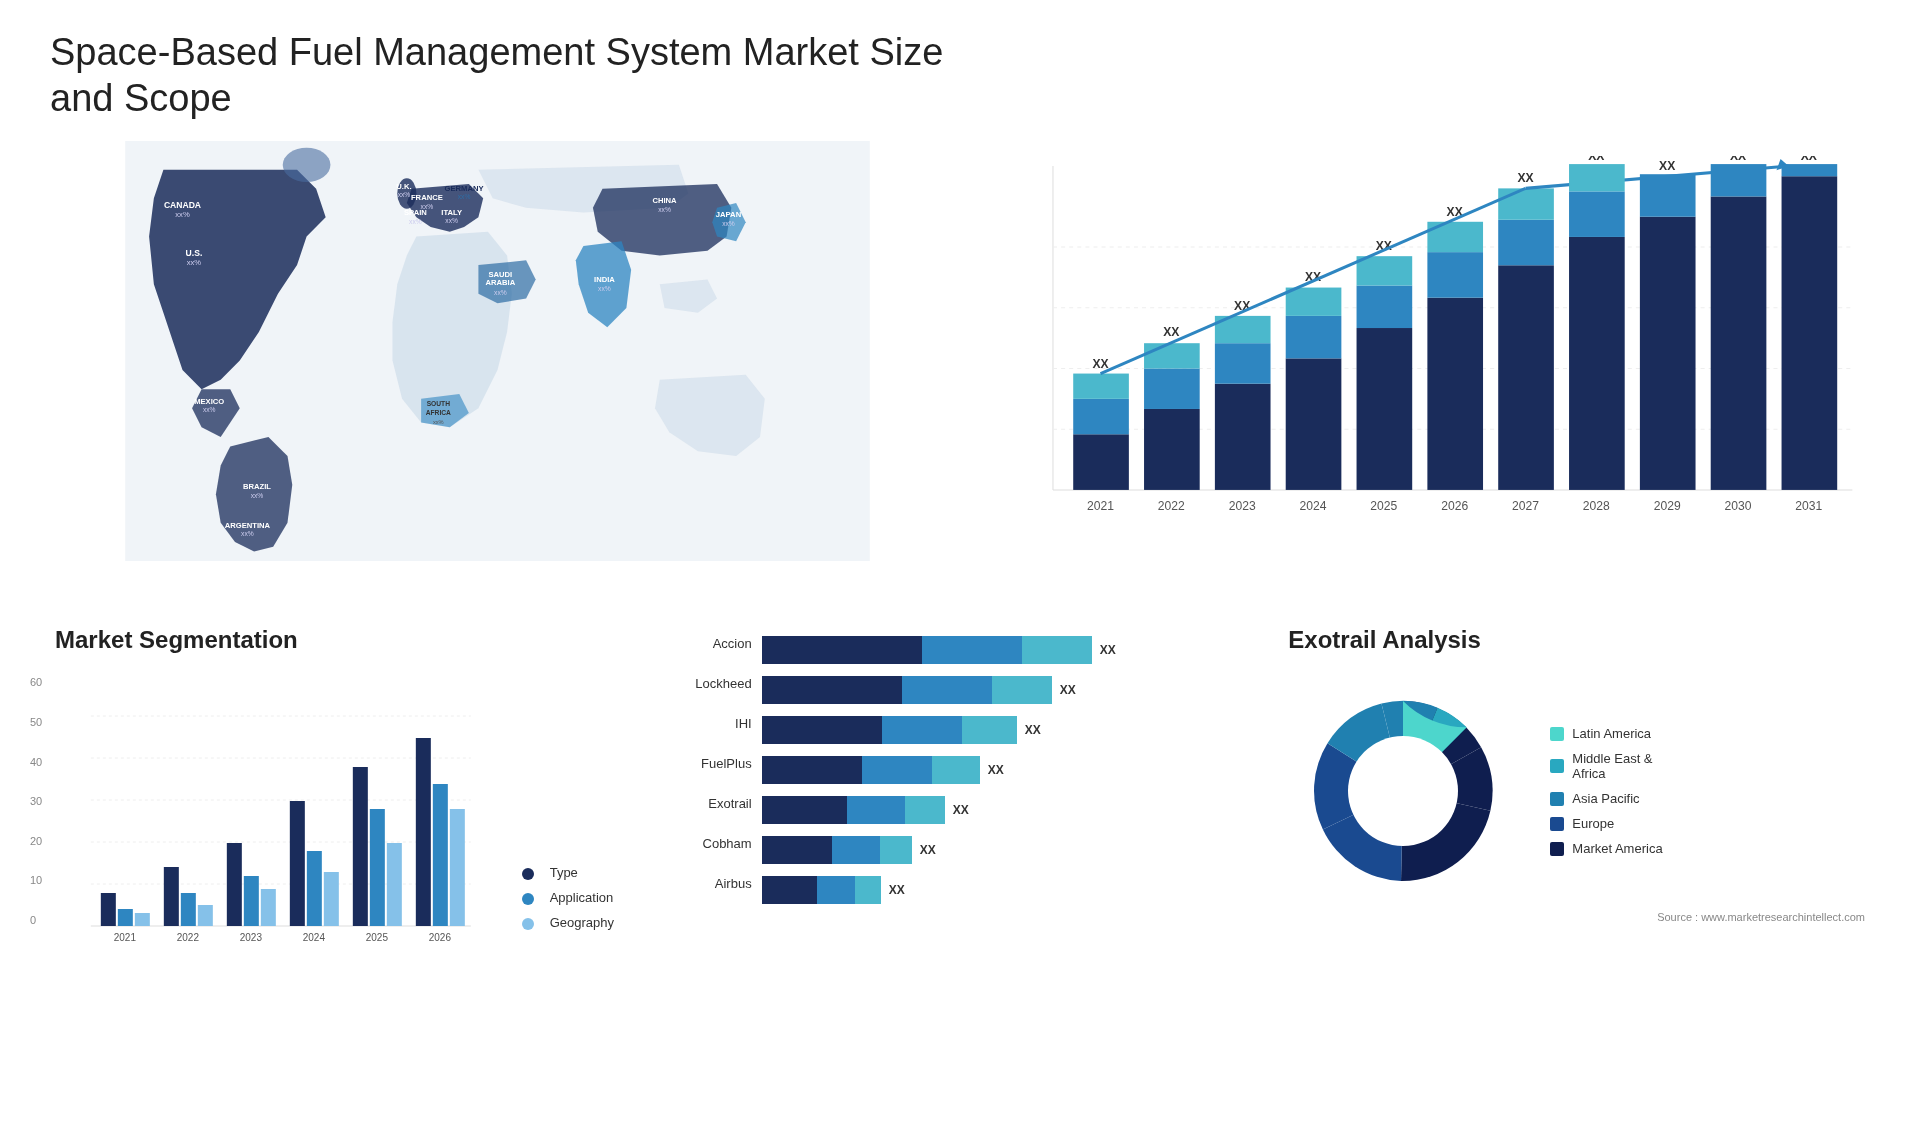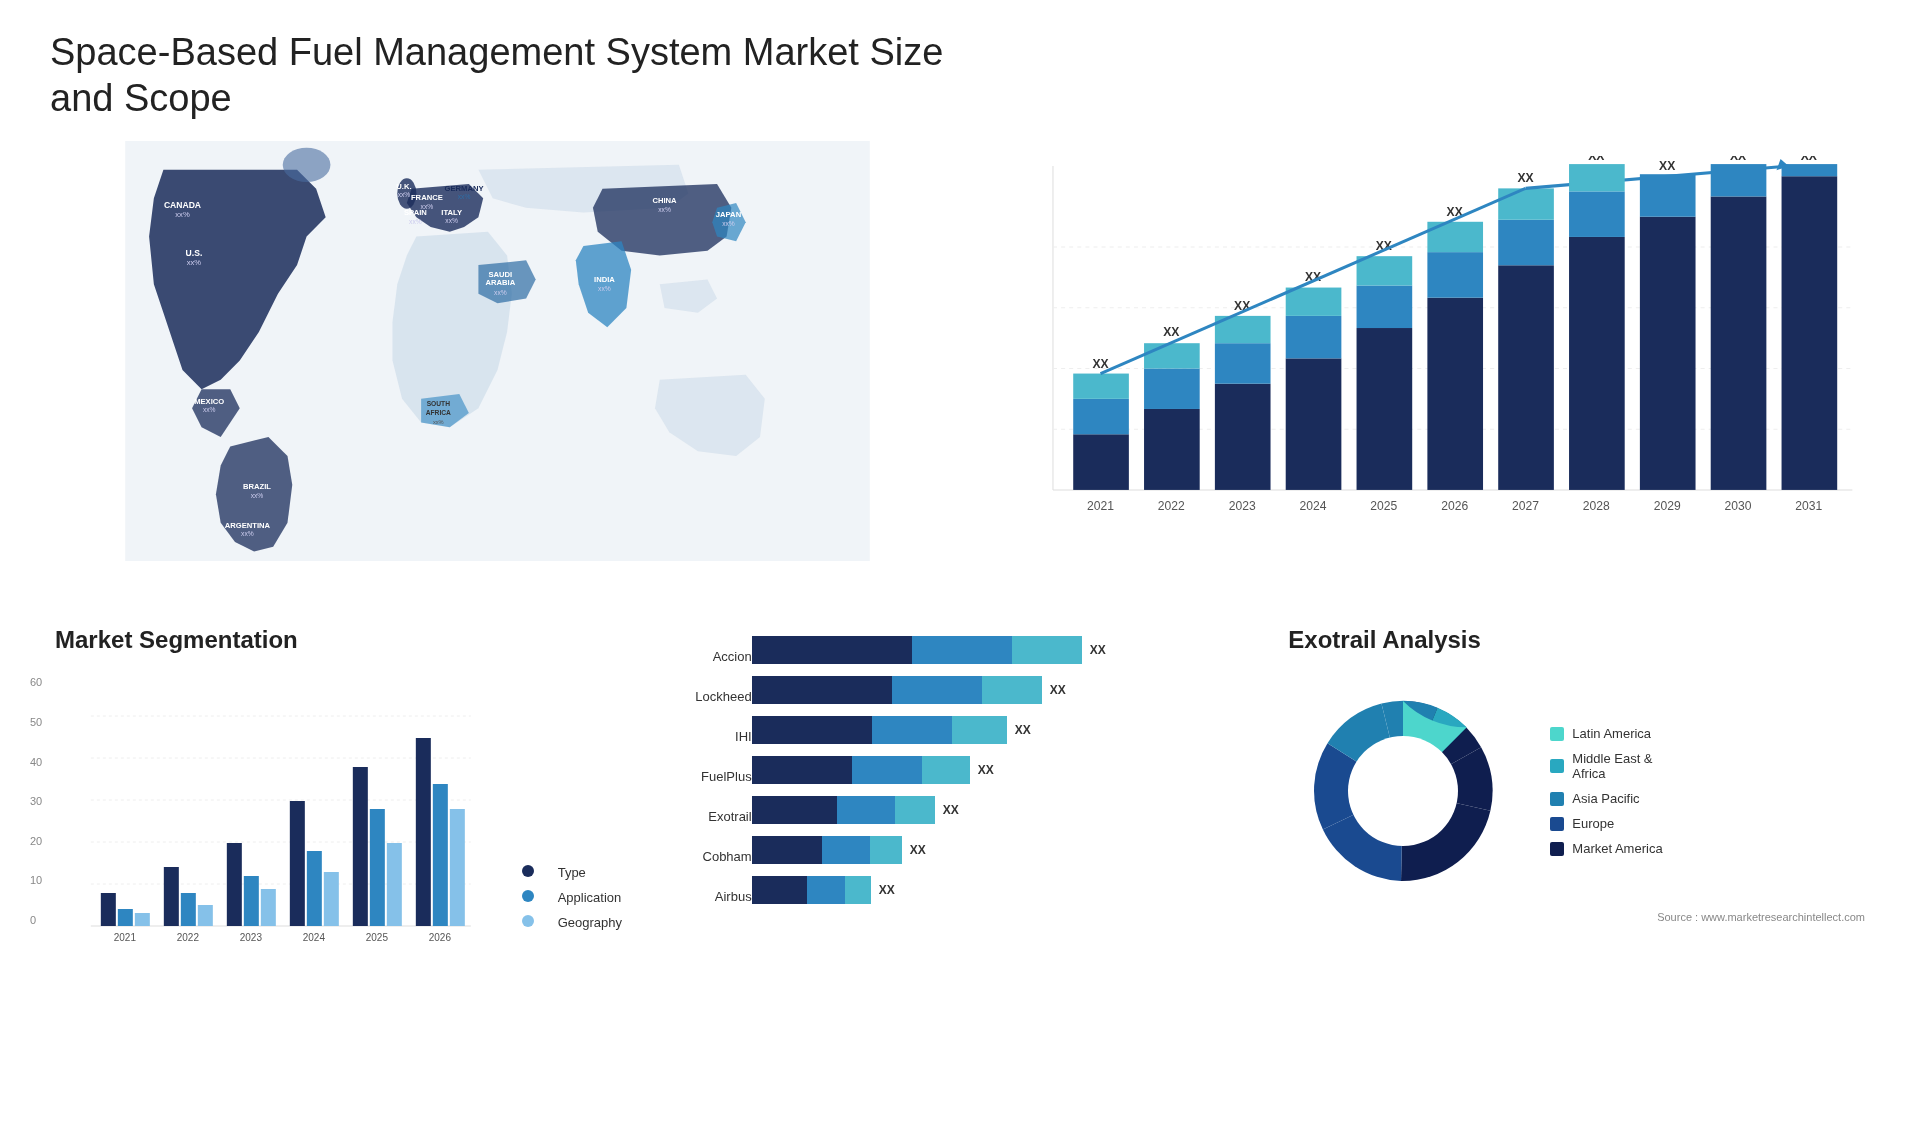--- a/index.html
+++ b/index.html
@@ -78,43 +78,44 @@
 
     .section-title {
       font-size: 24px;
       font-weight: 700;
       color: #222;
       margin-bottom: 22px;
     }
 
     .legend-item {
       display: flex;
-      align-items: flex-start;
-      gap: 24px;
+      align-items: flex-end;
+      gap: 16px;
       font-size: 13px;
       color: #333;
     }
 
     .legend-dot {
       width: 12px;
       height: 12px;
       border-radius: 50%;
     }
 
     
     .players-bars {
       display: flex;
       flex-direction: column;
       gap: 12px;
       margin-top: 10px;
     }
 
     .player-row {
       display: flex;
-      align-items: flex-end;
+      align-items: flex-start;
+      gap: 10px;
     }
 
     .player-name {
       width: 80px;
       font-size: 13px;
       color: #333;
       text-align: right;
       flex-shrink: 0;
     }
 

